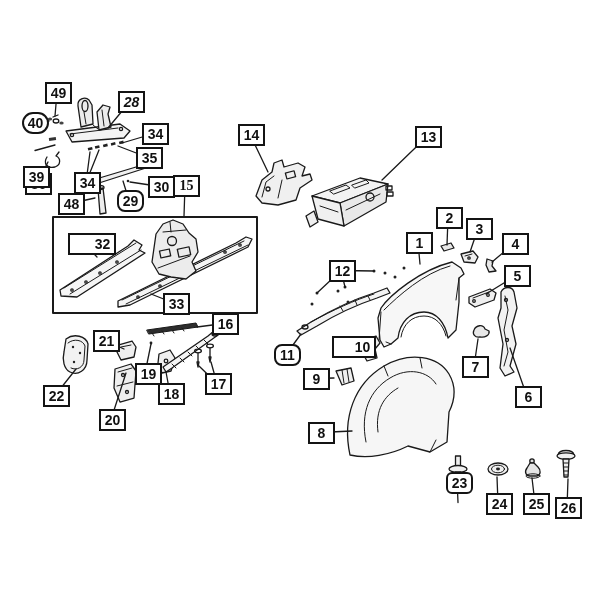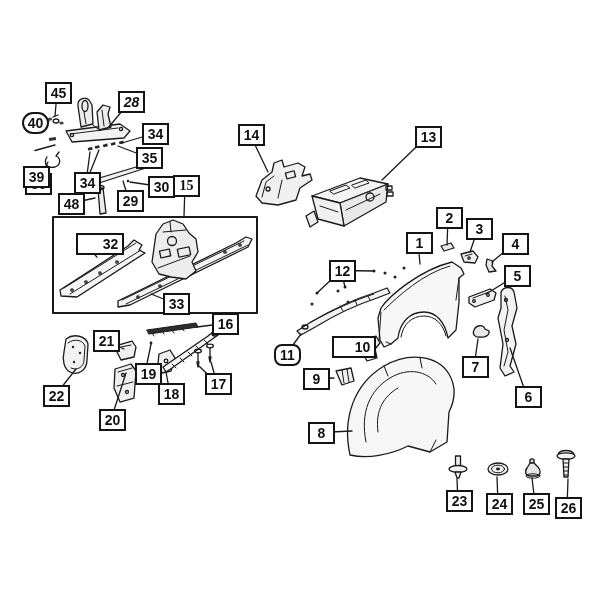--- a/index.html
+++ b/index.html
@@ -323,29 +323,29 @@
       <div class="callout" style="left: 415px; top: 126px;">13</div>
       <div class="callout" style="left: 238px; top: 124px;">14</div>
       <div class="callout" style="left: 173px; top: 175px; font-family: Liberation Serif, serif;">15</div>
       <div class="callout" style="left: 212px; top: 313px;">16</div>
       <div class="callout" style="left: 205px; top: 373px;">17</div>
       <div class="callout" style="left: 158px; top: 383px;">18</div>
       <div class="callout" style="left: 135px; top: 363px;">19</div>
       <div class="callout" style="left: 99px; top: 409px;">20</div>
       <div class="callout" style="left: 93px; top: 330px;">21</div>
       <div class="callout" style="left: 43px; top: 385px;">22</div>
-      <div class="callout" style="left: 446px; top: 490px;">23</div>
+      <div class="callout" style="left: 446px; top: 472px; border-radius: 6px;">23</div>
       <div class="callout" style="left: 486px; top: 493px;">24</div>
       <div class="callout" style="left: 523px; top: 493px;">25</div>
       <div class="callout" style="left: 555px; top: 497px;">26</div>
-      <div class="callout" style="left: 45px; top: 82px;">45</div>
+      <div class="callout" style="left: 45px; top: 82px;">49</div>
       <div class="callout" style="left: 118px; top: 91px; font-style: italic;">28</div>
-      <div class="callout" style="left: 117px; top: 190px;">29</div>
+      <div class="callout" style="left: 117px; top: 190px; border-radius: 8px;">29</div>
       <div class="callout" style="left: 148px; top: 176px;">30</div>
-      <div class="callout" style="left: 76px; top: 233px; padding-left: 24px;">32</div>
+      <div class="callout" style="left: 68px; top: 233px; padding-left: 24px;">32</div>
       <div class="callout" style="left: 163px; top: 293px;">33</div>
       <div class="callout" style="left: 142px; top: 123px;">34</div>
       <div class="callout" style="left: 74px; top: 172px;">34</div>
       <div class="callout" style="left: 136px; top: 147px;">35</div>
       <div class="callout" style="left: 25px; top: 173px;">36</div>
       <div class="callout" style="left: 23px; top: 140px; margin-top: 26px;">39</div>
       <div class="callout" style="left: 22px; top: 112px; border-radius: 11px;">40</div>
       <div class="callout" style="left: 58px; top: 193px;">48</div>
     </div>
 </div>

